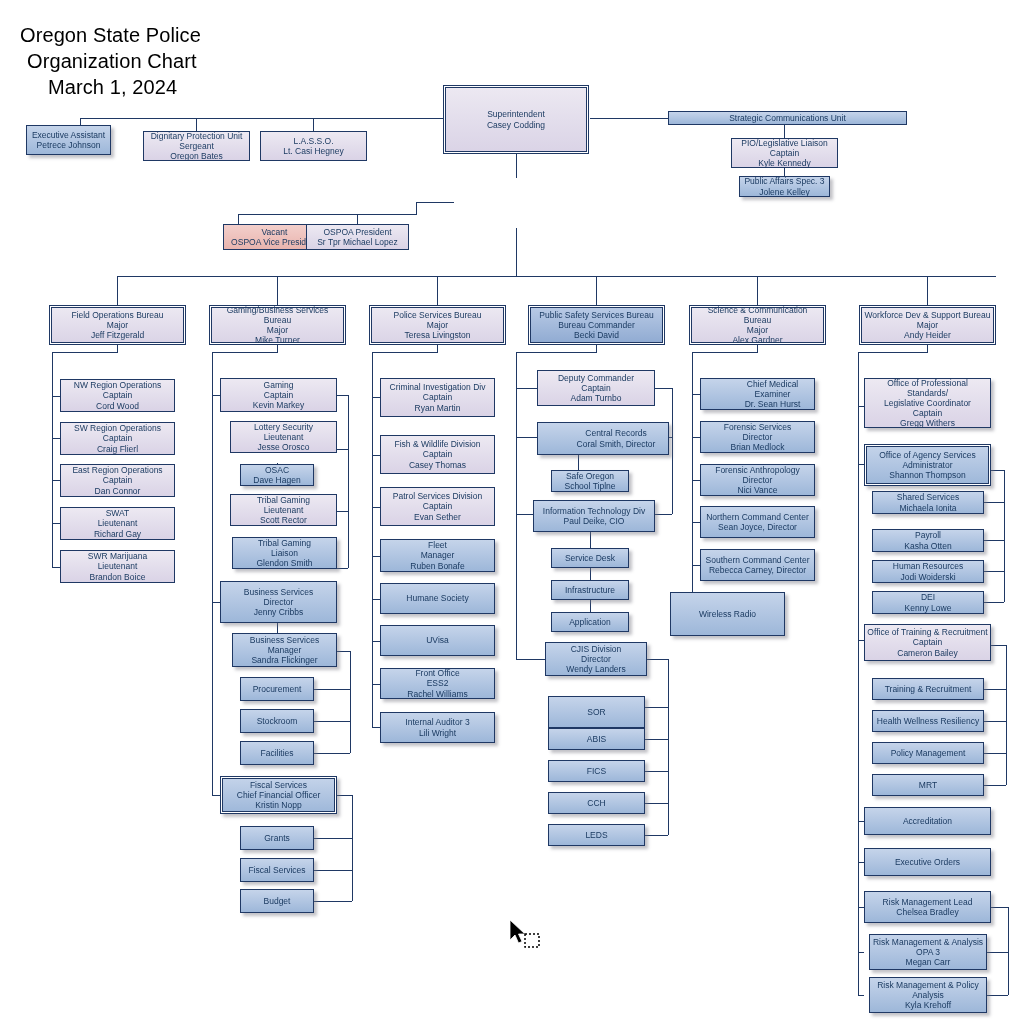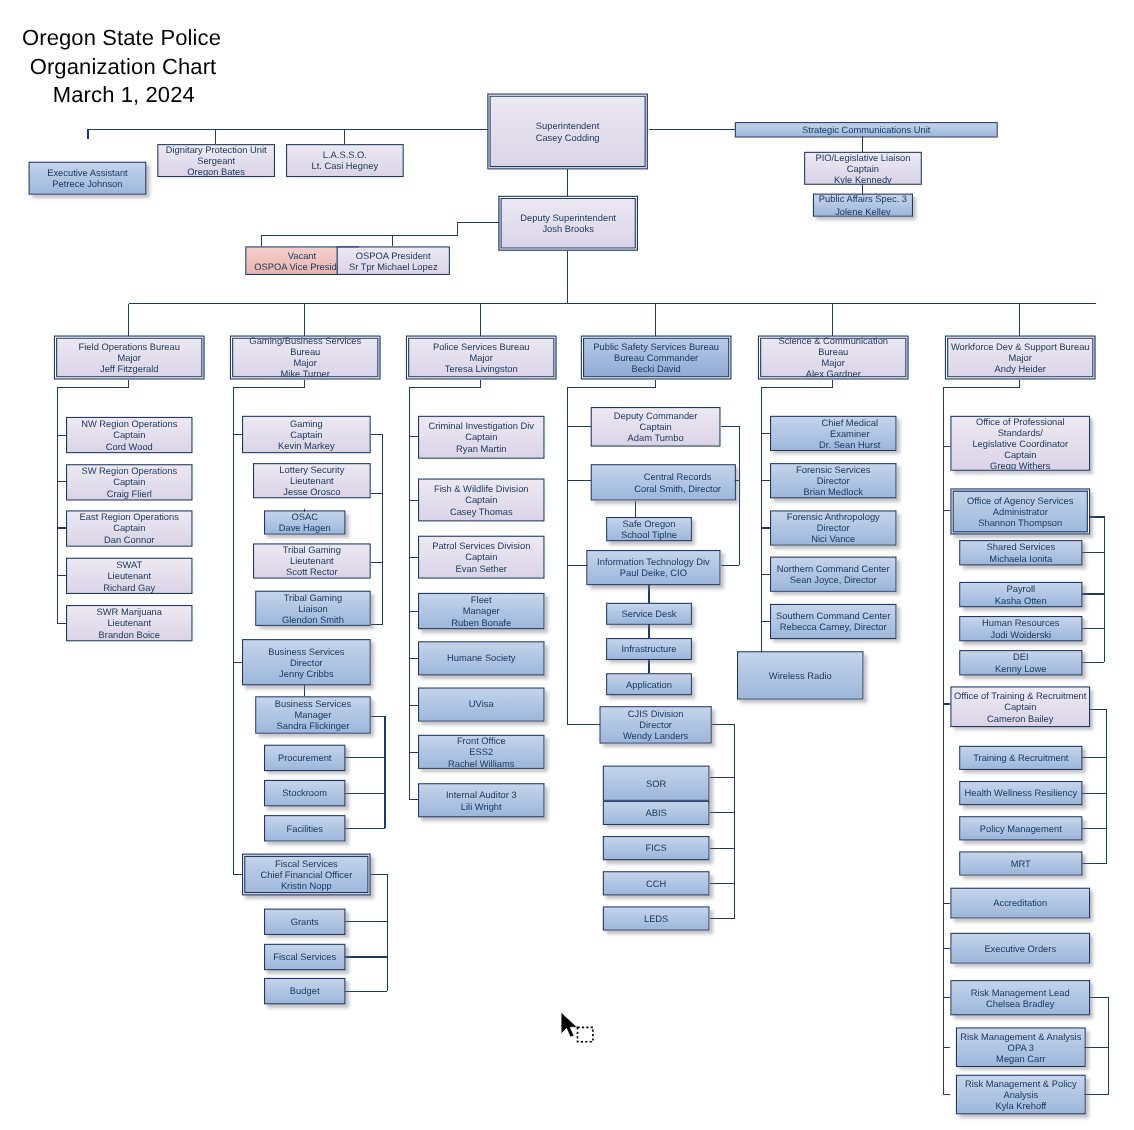--- a/index.html
+++ b/index.html
@@ -198,21 +198,21 @@
 
   <div class="title" style="left:27px;top:49px;">Organization Chart</div>
   <div class="title" style="left:20px;top:23px;">Oregon State Police</div>
   <div class="title" style="left:48px;top:75px;">March 1, 2024</div>
 
   <div class="node f-lav dbl" style="left:443px;top:85px;width:146px;height:69px;">
     <span class="txt">Superintendent
 Casey Codding</span>
     </div>
 
-  <div class="node f-blue shdw" style="left:26px;top:147px;width:107px;height:30px;">
+  <div class="node f-blue shdw" style="left:26px;top:125px;width:85px;height:30px;">
     <span class="txt">Executive Assistant
 Petrece Johnson</span>
     </div>
 
   <div class="node f-lav" style="left:143px;top:131px;width:107px;height:30px;">
     <span class="txt">Dignitary Protection Unit
 Sergeant
 Oregon Bates</span>
     </div>
 
@@ -229,24 +229,20 @@
     <span class="txt">PIO/Legislative Liaison
 Captain
 Kyle Kennedy</span>
     </div>
 
   <div class="node f-blue shdw" style="left:739px;top:176px;width:91px;height:21px;">
     <span class="txt">Public Affairs Spec. 3
 Jolene Kelley</span>
     </div>
 
-  <div class="node f-lav dbl" style="left:453px;top:178px;width:127px;height:50px;">
-    <span class="txt">Deputy Superintendent
-Josh Brooks</span>
-    </div>
 
   <div class="node f-pink" style="left:187px;top:224px;width:103px;height:26px;">
     <span class="txt">Vacant
 OSPOA Vice President</span>
     </div>
 
   <div class="node f-lav" style="left:306px;top:224px;width:103px;height:26px;">
     <span class="txt">OSPOA President
 Sr Tpr Michael Lopez</span>
     </div>

